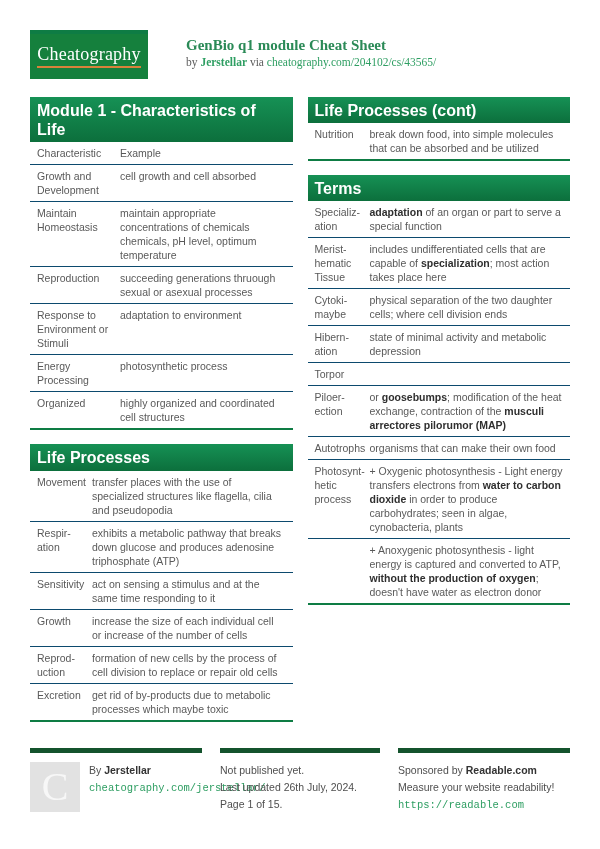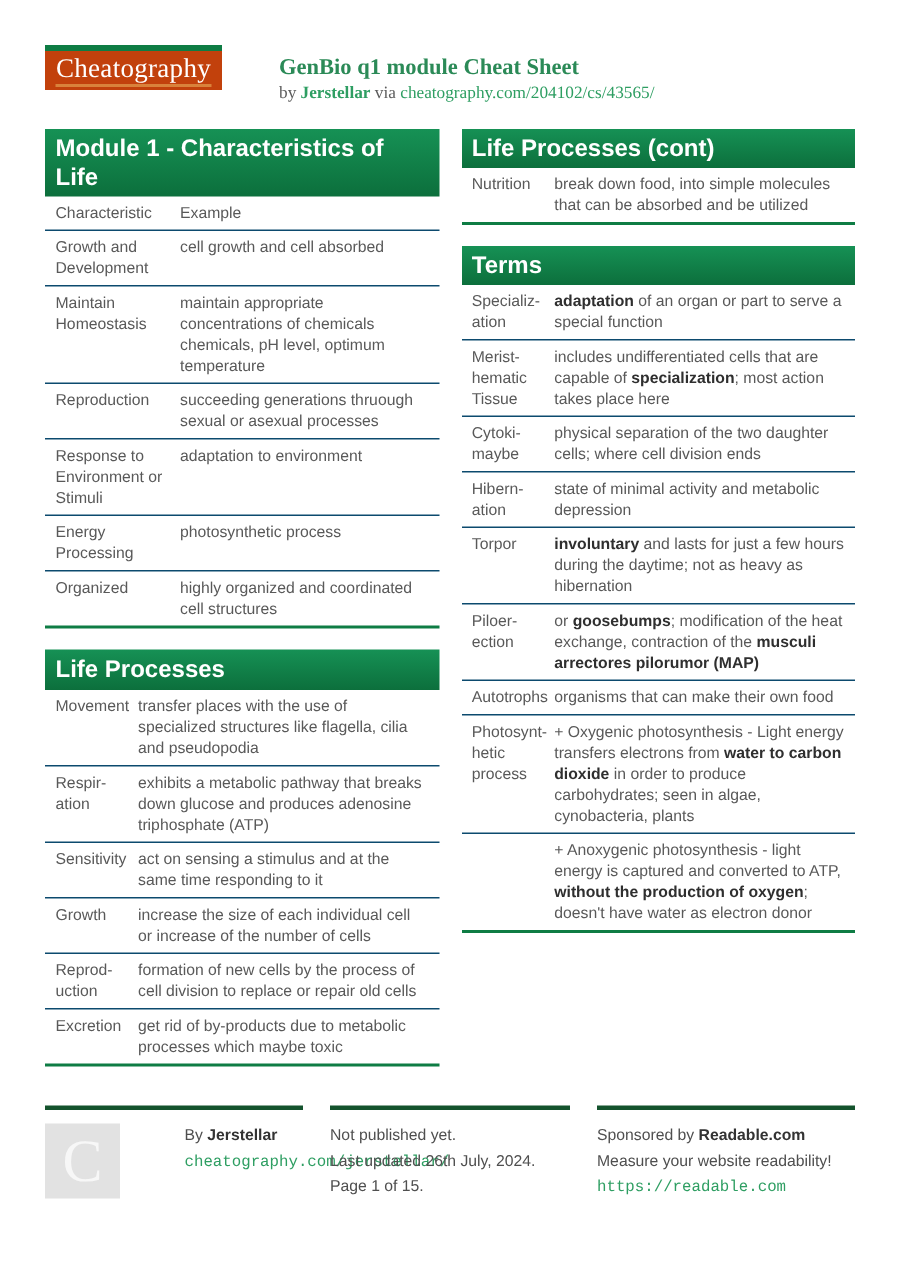--- a/index.html
+++ b/index.html
@@ -9,22 +9,22 @@
     position: relative;
     font-family: "Liberation Sans", sans-serif;
     color: #595959;
     overflow: hidden;
   }
   .page { padding: 30px 30px 0 30px; }
 
   
   .header { display: flex; align-items: flex-start; margin-bottom: 18px; }
   .logo {
-    width: 118px; height: 30px;
-    background: #c2410c;
+    width: 118px; height: 49px;
+    background: #15803d;
     border-top: 4px solid #0e7c44;
     display: flex; align-items: center; justify-content: center;
     flex: 0 0 auto;
   }
   .logo-text {
     font-family: "Liberation Serif", serif;
     color: #ffffff; font-size: 18px; letter-spacing: 0.2px;
     border-bottom: 2px solid #d9823b; padding-bottom: 1px;
     line-height: 1.1;
   }
@@ -64,23 +64,23 @@
     flex: 1 1 auto;
     padding: 2px 7px 2px 6px;
     font-size: 10.5px; line-height: 14px; color: #595959;
   }
   .def b { color: #2f2f2f; }
   [data-col="left"] .card:nth-child(1) .term { width: 84px; }
 
   
   .footer { display: flex; gap: 18px; margin-top: 12px; }
   .footer-col {
-    border-top: 3px solid #14532d;
+    border-top: 5px solid #14532d;
     padding-top: 9px;
-    font-size: 10.5px; line-height: 17px; color: #4f4f4f; gap: 34px;
+    font-size: 10.5px; line-height: 17px; color: #4f4f4f;
   }
   .footer-col.f1 { width: 172px; display: flex; }
   .footer-col.f2 { width: 160px; }
   .footer-col.f3 { width: 172px; }
   .c-box {
     width: 50px; height: 50px; background: #e2e2e2;
     display: flex; align-items: center; justify-content: center;
     flex: 0 0 auto; margin-right: 9px;
   }
   .c-letter {
@@ -199,21 +199,20 @@
 maybe</div>
             <div class="def">physical separation of the two daughter cells; where cell division ends</div>
           </div>
           <div class="row">
             <div class="term">Hibern-
 ation</div>
             <div class="def">state of minimal activity and metabolic depression</div>
           </div>
           <div class="row">
             <div class="term">Torpor</div>
-            <div class="def"><b>involuntary</b> and lasts for just a few hours during the daytime; not as heavy as hibernation</div>
           </div>
           <div class="row">
             <div class="term">Piloer-
 ection</div>
             <div class="def">or <b>goosebumps</b>; modification of the heat exchange, contraction of the <b>musculi arrectores pilorumor (MAP)</b></div>
           </div>
           <div class="row">
             <div class="term">Autotrophs</div>
             <div class="def">organisms that can make their own food</div>
           </div>

